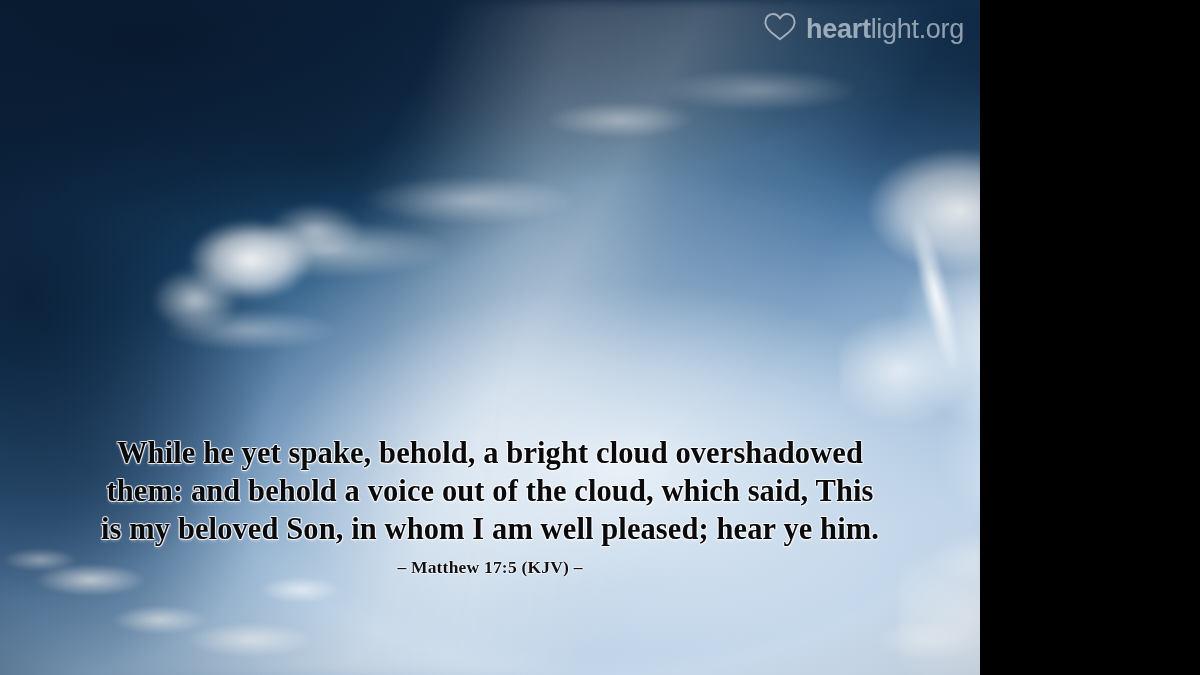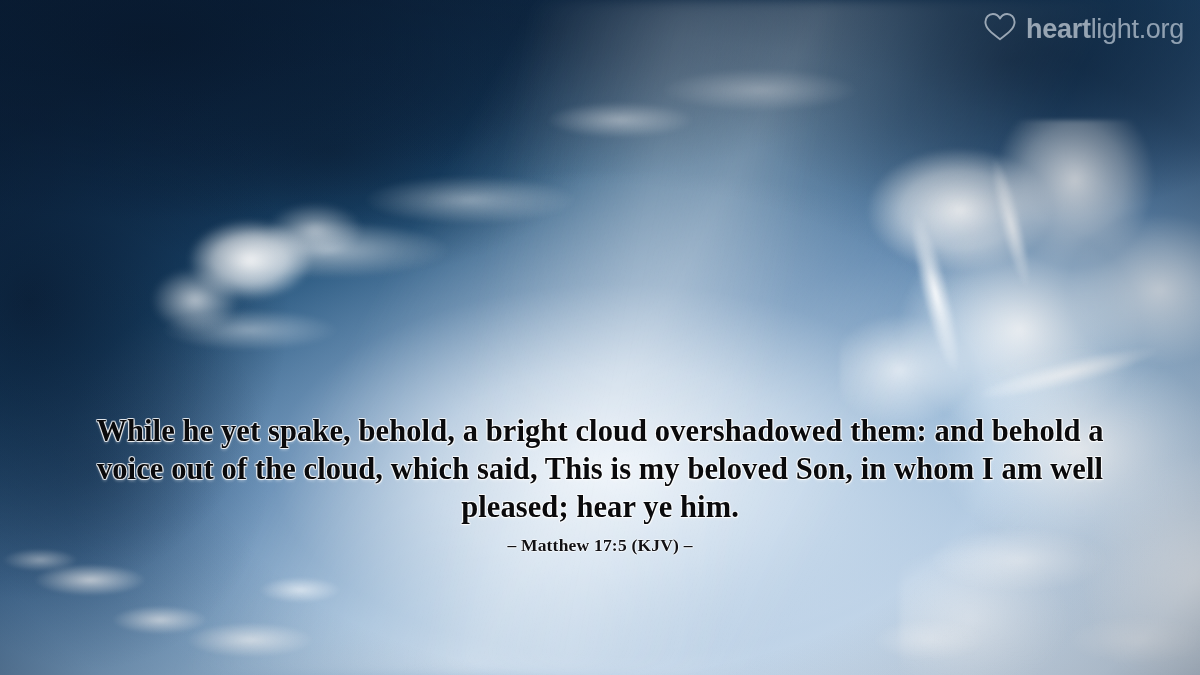--- a/index.html
+++ b/index.html
@@ -3,21 +3,21 @@
 <meta charset="utf-8">
 <style>
   html, body {
     margin: 0;
     padding: 0;
     background: #000;
   }
 
   #stage {
     position: relative;
-    width: 1200px;
+    width: 980px;
     height: 675px;
     overflow: hidden;
     font-family: "Liberation Serif", "DejaVu Serif", serif;
     
     background:
       radial-gradient(ellipse 560px 300px at 620px 470px,
         rgba(236,243,250,0.95) 0%,
         rgba(214,228,242,0.72) 34%,
         rgba(180,203,227,0.30) 62%,
         rgba(150,180,212,0.00) 100%),
@@ -176,21 +176,21 @@
     white-space: nowrap;
   }
   #logo .wm-bold { font-weight: 700; }
   #logo .wm-light { font-weight: 400; color: #dbe4ee; }
 
   
   #verse-block {
     position: absolute;
     left: 0;
     right: 0;
-    top: 412px;
+    top: 434px;
     text-align: center;
     padding: 0 96px;
     box-sizing: border-box;
   }
 
   #verse-text {
     margin: 0;
     font-size: 30.5px;
     font-weight: 700;
     line-height: 38px;

